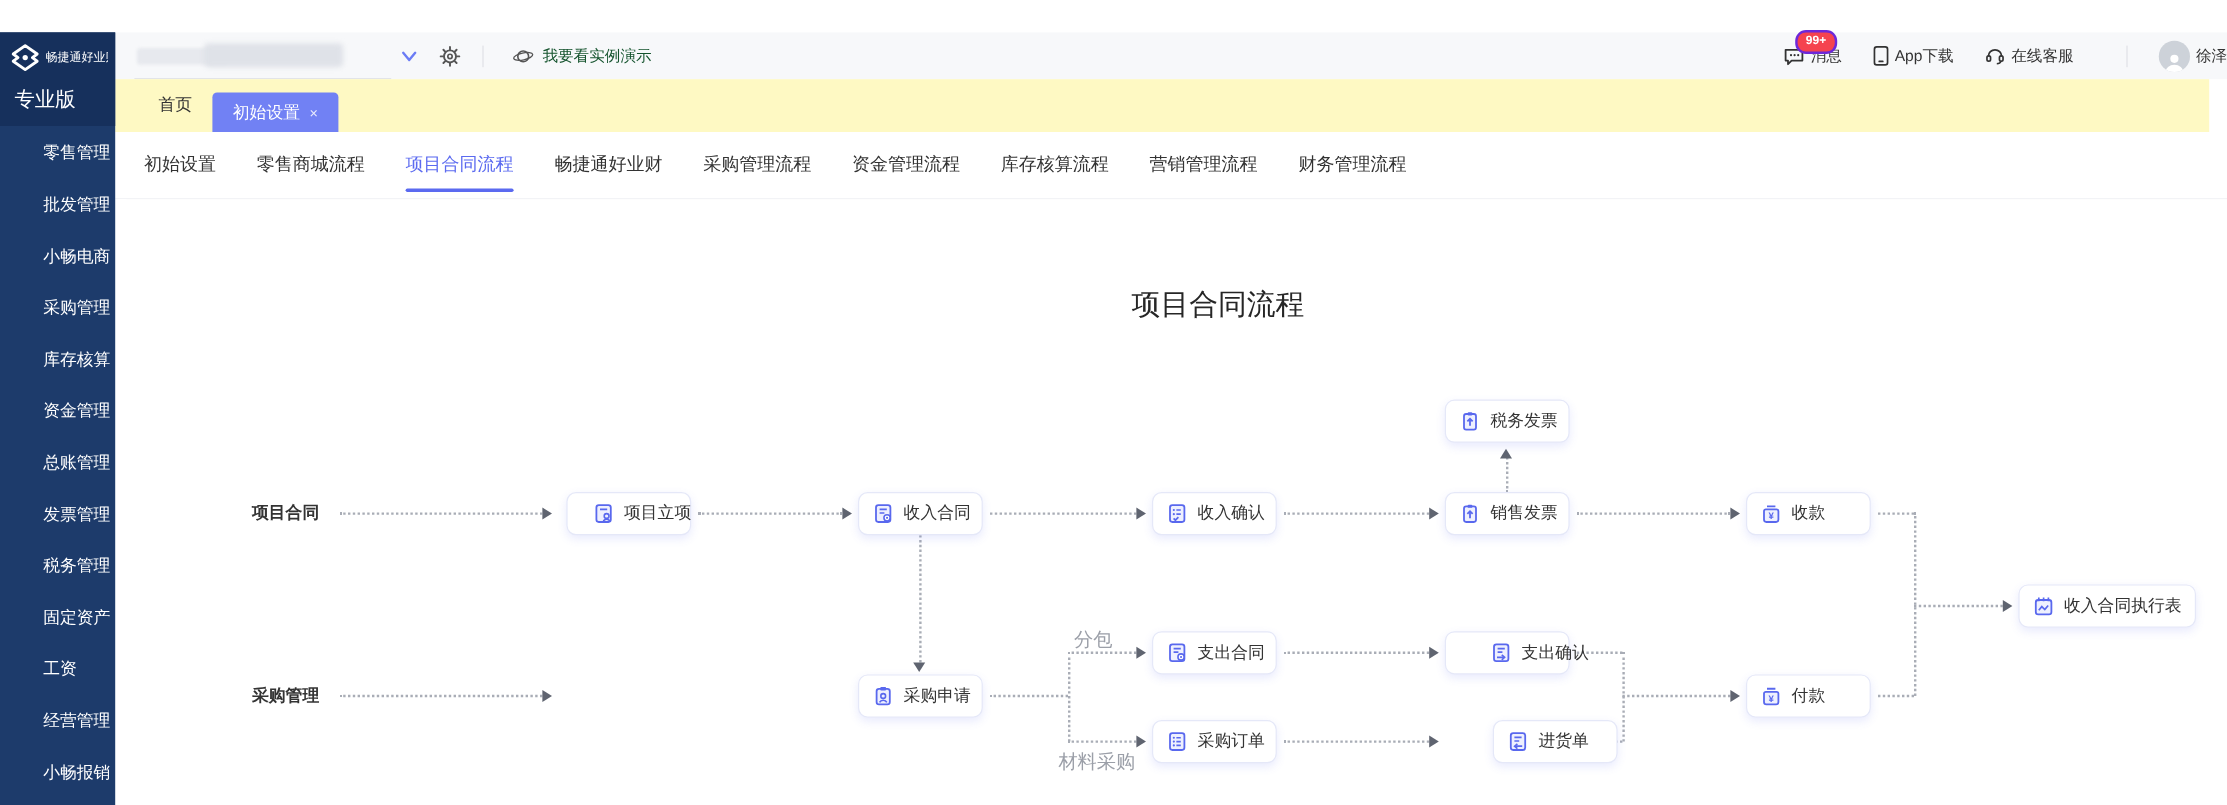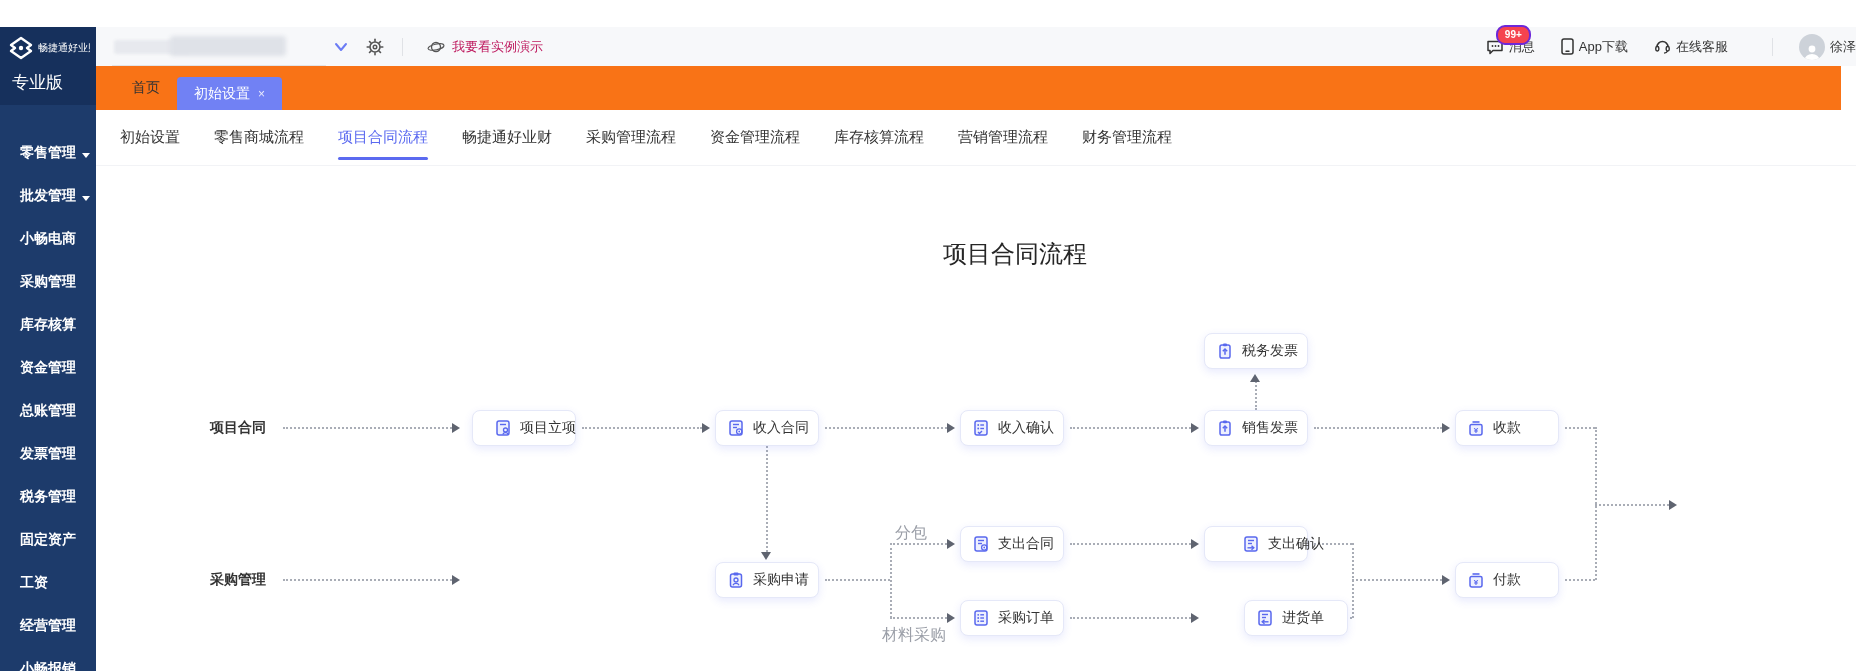--- a/index.html
+++ b/index.html
@@ -8,40 +8,40 @@
   .screen { position:relative; width:1856px; height:671px; background:#fff; overflow:hidden; }
 
   
   .sidebar { position:absolute; left:0; top:27px; bottom:0; width:96px; background:#1d3b6b; color:#fff; z-index:5; }
   .logo-block { height:78px; background:#16305c; padding:8px 6px 0 8px; }
   .logo-row { display:flex; align-items:center; gap:4px; }
   .logo-mark { width:26px; height:26px; flex:0 0 auto; }
   .brand-name { font-size:10px; color:#fff; white-space:nowrap; overflow:hidden; }
   .edition { font-size:17px; color:#fff; margin:10px 0 0 4px; }
   .side-nav { margin-top:14px; }
-  .side-item { height:43px; display:flex; align-items:flex-end; padding-left:20px; font-size:14px; font-weight:700; color:#fff; cursor:pointer; white-space:nowrap; }
+  .side-item { height:43px; display:flex; align-items:flex-start; padding-left:36px; font-size:14px; font-weight:400; color:#fff; cursor:pointer; white-space:nowrap; }
   .caret { width:0; height:0; border:4px solid transparent; border-top:5px solid #fff; margin:4px 0 0 6px; }
 
   
   .topbar { position:absolute; left:96px; top:27px; right:0; height:39px; background:#f7f8fa; display:flex; align-items:center; }
   .account-area { position:relative; width:214px; height:100%; margin-left:16px; border-bottom:1px solid #e2e4e8; }
   .redact1 { position:absolute; left:2px; top:13px; width:76px; height:14px; background:#e7e9ee; border-radius:3px; filter:blur(1.5px); }
   .redact2 { position:absolute; left:58px; top:9px; width:116px; height:20px; background:#dfe2e8; border-radius:4px; filter:blur(2px); }
   .chev { margin-left:8px; }
   .top-icon-btn { display:flex; align-items:center; margin-left:18px; cursor:pointer; }
   .v-divider { width:1px; height:18px; background:#e0e2e6; margin-left:18px; }
-  .demo-link { display:flex; align-items:center; gap:7px; margin-left:24px; font-size:13px; color:#be185d; cursor:pointer; }
+  .demo-link { display:flex; align-items:center; gap:7px; margin-left:24px; font-size:13px; color:#14532d; cursor:pointer; }
   .topbar-right { margin-left:auto; display:flex; align-items:center; gap:26px; padding-right:0; }
   .tb-item { display:flex; align-items:center; gap:5px; font-size:13px; color:#333; cursor:pointer; position:relative; }
   .badge { position:absolute; top:-13px; left:10px; background:#f5434f; color:#fff; font-size:10px; font-weight:700; line-height:1; padding:3px 7px; border-radius:9px; border:2px solid #6d28d9; }
   .avatar { width:26px; height:26px; border-radius:50%; background:#cdd2d9; display:flex; align-items:flex-end; justify-content:center; overflow:hidden; }
   .user-item { white-space:nowrap; }
 
   
-  .tabstrip { position:absolute; left:96px; top:66px; right:15px; height:44px; background:#f97316; }
+  .tabstrip { position:absolute; left:96px; top:66px; right:15px; height:44px; background:#fef9c3; }
   .home-tab { position:absolute; left:22px; top:0; height:44px; display:flex; align-items:center; font-size:14px; color:#333; cursor:pointer; padding:0 14px; }
   .active-tab { position:absolute; left:81px; top:11px; height:33px; min-width:105px; background:#7181f4; border-radius:4px 4px 0 0; color:#fff; font-size:14px; display:flex; align-items:center; justify-content:center; gap:8px; padding:0 12px; cursor:pointer; }
   .tab-close { font-size:12px; color:#e8eafd; cursor:pointer; }
 
   
   .content { position:absolute; left:96px; top:110px; right:0; bottom:0; background:#fff; }
   .flowtabs { position:relative; height:56px; display:flex; align-items:center; gap:34px; padding-left:24px; border-bottom:1px solid #f2f3f6; }
   .ftab { position:relative; height:100%; display:flex; align-items:center; font-size:15px; color:#333; cursor:pointer; white-space:nowrap; }
   .ftab.active { color:#5b6af0; }
   .ftab.active::after { content:""; position:absolute; left:0; right:0; bottom:5px; height:3px; border-radius:2px; background:#5b6af0; }
@@ -332,20 +332,30 @@
     </div>
     <div class="flow-node" style="left:1108px; top:223px;">
       <svg width="20" height="20" viewBox="0 0 20 20">
           <rect x="5" y="4" width="10" height="13" rx="1.8" fill="#eef0fe" stroke="#5968ee" stroke-width="1.5"></rect>
           <rect x="8" y="2.6" width="4" height="2.6" rx="1" fill="#5968ee"></rect>
           <line x1="10" y1="13.8" x2="10" y2="8.2" stroke="#5968ee" stroke-width="1.5"></line>
           <path d="M7.8 10.2 L10 8 L12.2 10.2" fill="none" stroke="#5968ee" stroke-width="1.5"></path>
         </svg>
       <span>税务发票</span>
     </div>
+    <div class="flow-node" style="left:1586px; top:377px; width:148px;">
+      <svg width="20" height="20" viewBox="0 0 20 20">
+          <rect x="3.5" y="5" width="13" height="12" rx="2" fill="#eef0fe" stroke="#5968ee" stroke-width="1.5"></rect>
+          <line x1="6" y1="3" x2="6" y2="6" stroke="#5968ee" stroke-width="1.4"></line>
+          <line x1="10" y1="3" x2="10" y2="6" stroke="#5968ee" stroke-width="1.4"></line>
+          <line x1="14" y1="3" x2="14" y2="6" stroke="#5968ee" stroke-width="1.4"></line>
+          <polyline points="6,13.5 8.5,10.5 11,13 13.8,9.5" fill="none" stroke="#5968ee" stroke-width="1.4"></polyline>
+        </svg>
+      <span>收入合同执行表</span>
+    </div>
     <div class="flow-node" style="left:864px; top:416px;">
       <svg width="20" height="20" viewBox="0 0 20 20">
           <rect x="4" y="3" width="12" height="14" rx="2" fill="#eef0fe" stroke="#5968ee" stroke-width="1.5"></rect>
           <line x1="7" y1="6.5" x2="13" y2="6.5" stroke="#5968ee" stroke-width="1.4"></line>
           <line x1="7" y1="9.5" x2="11" y2="9.5" stroke="#5968ee" stroke-width="1.4"></line>
           <circle cx="13.2" cy="13.5" r="2.6" fill="#fff" stroke="#5968ee" stroke-width="1.3"></circle>
           <circle cx="13.2" cy="13.5" r="0.9" fill="#5968ee"></circle>
         </svg>
       <span>支出合同</span>
     </div>

